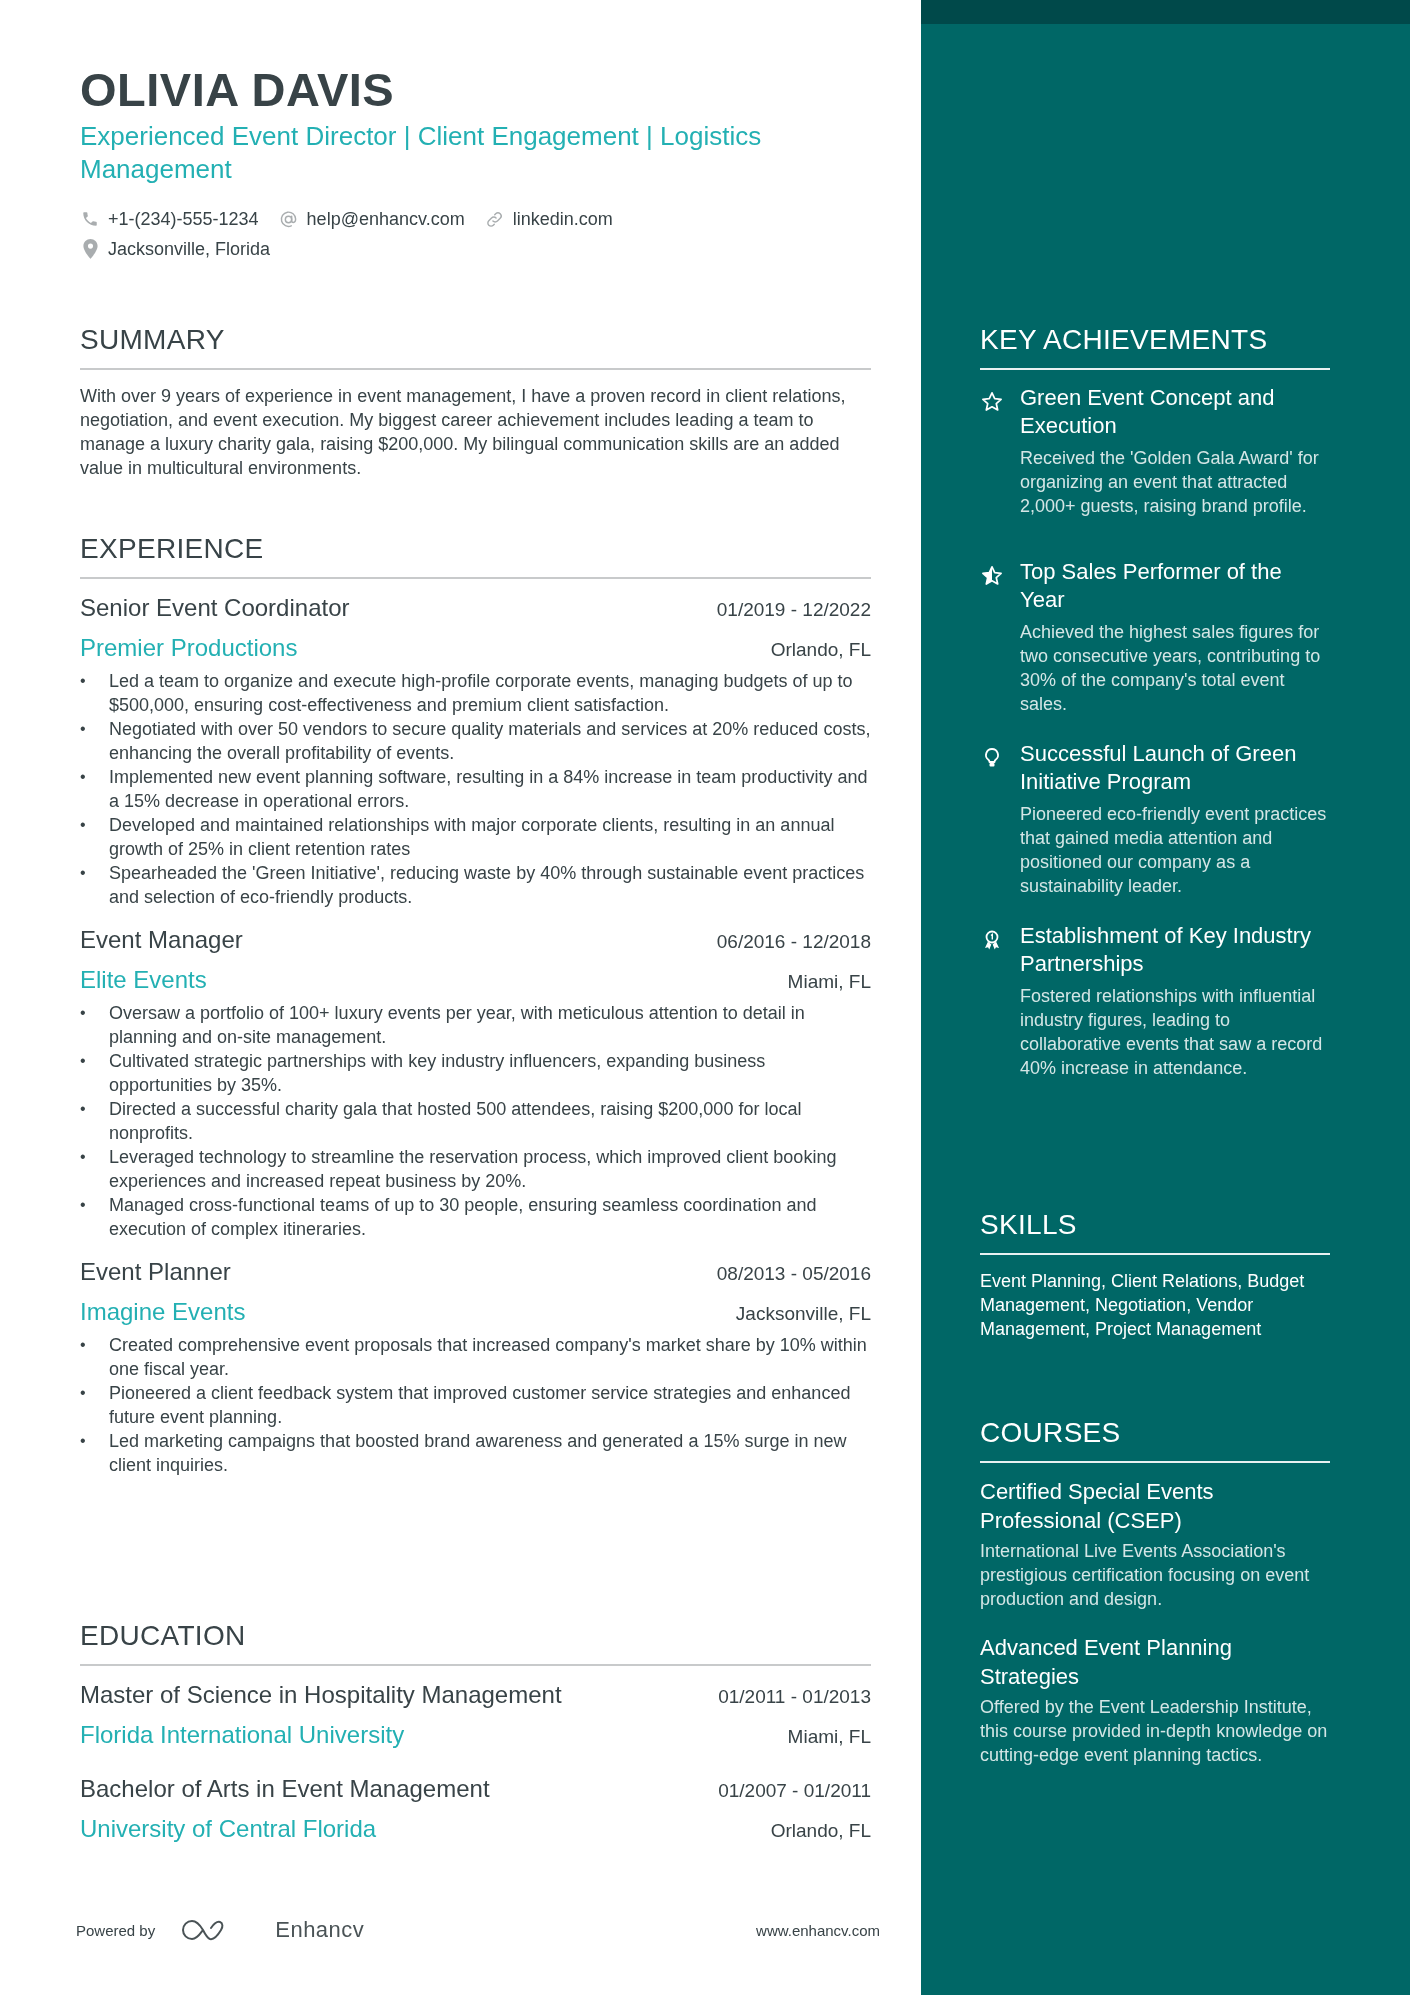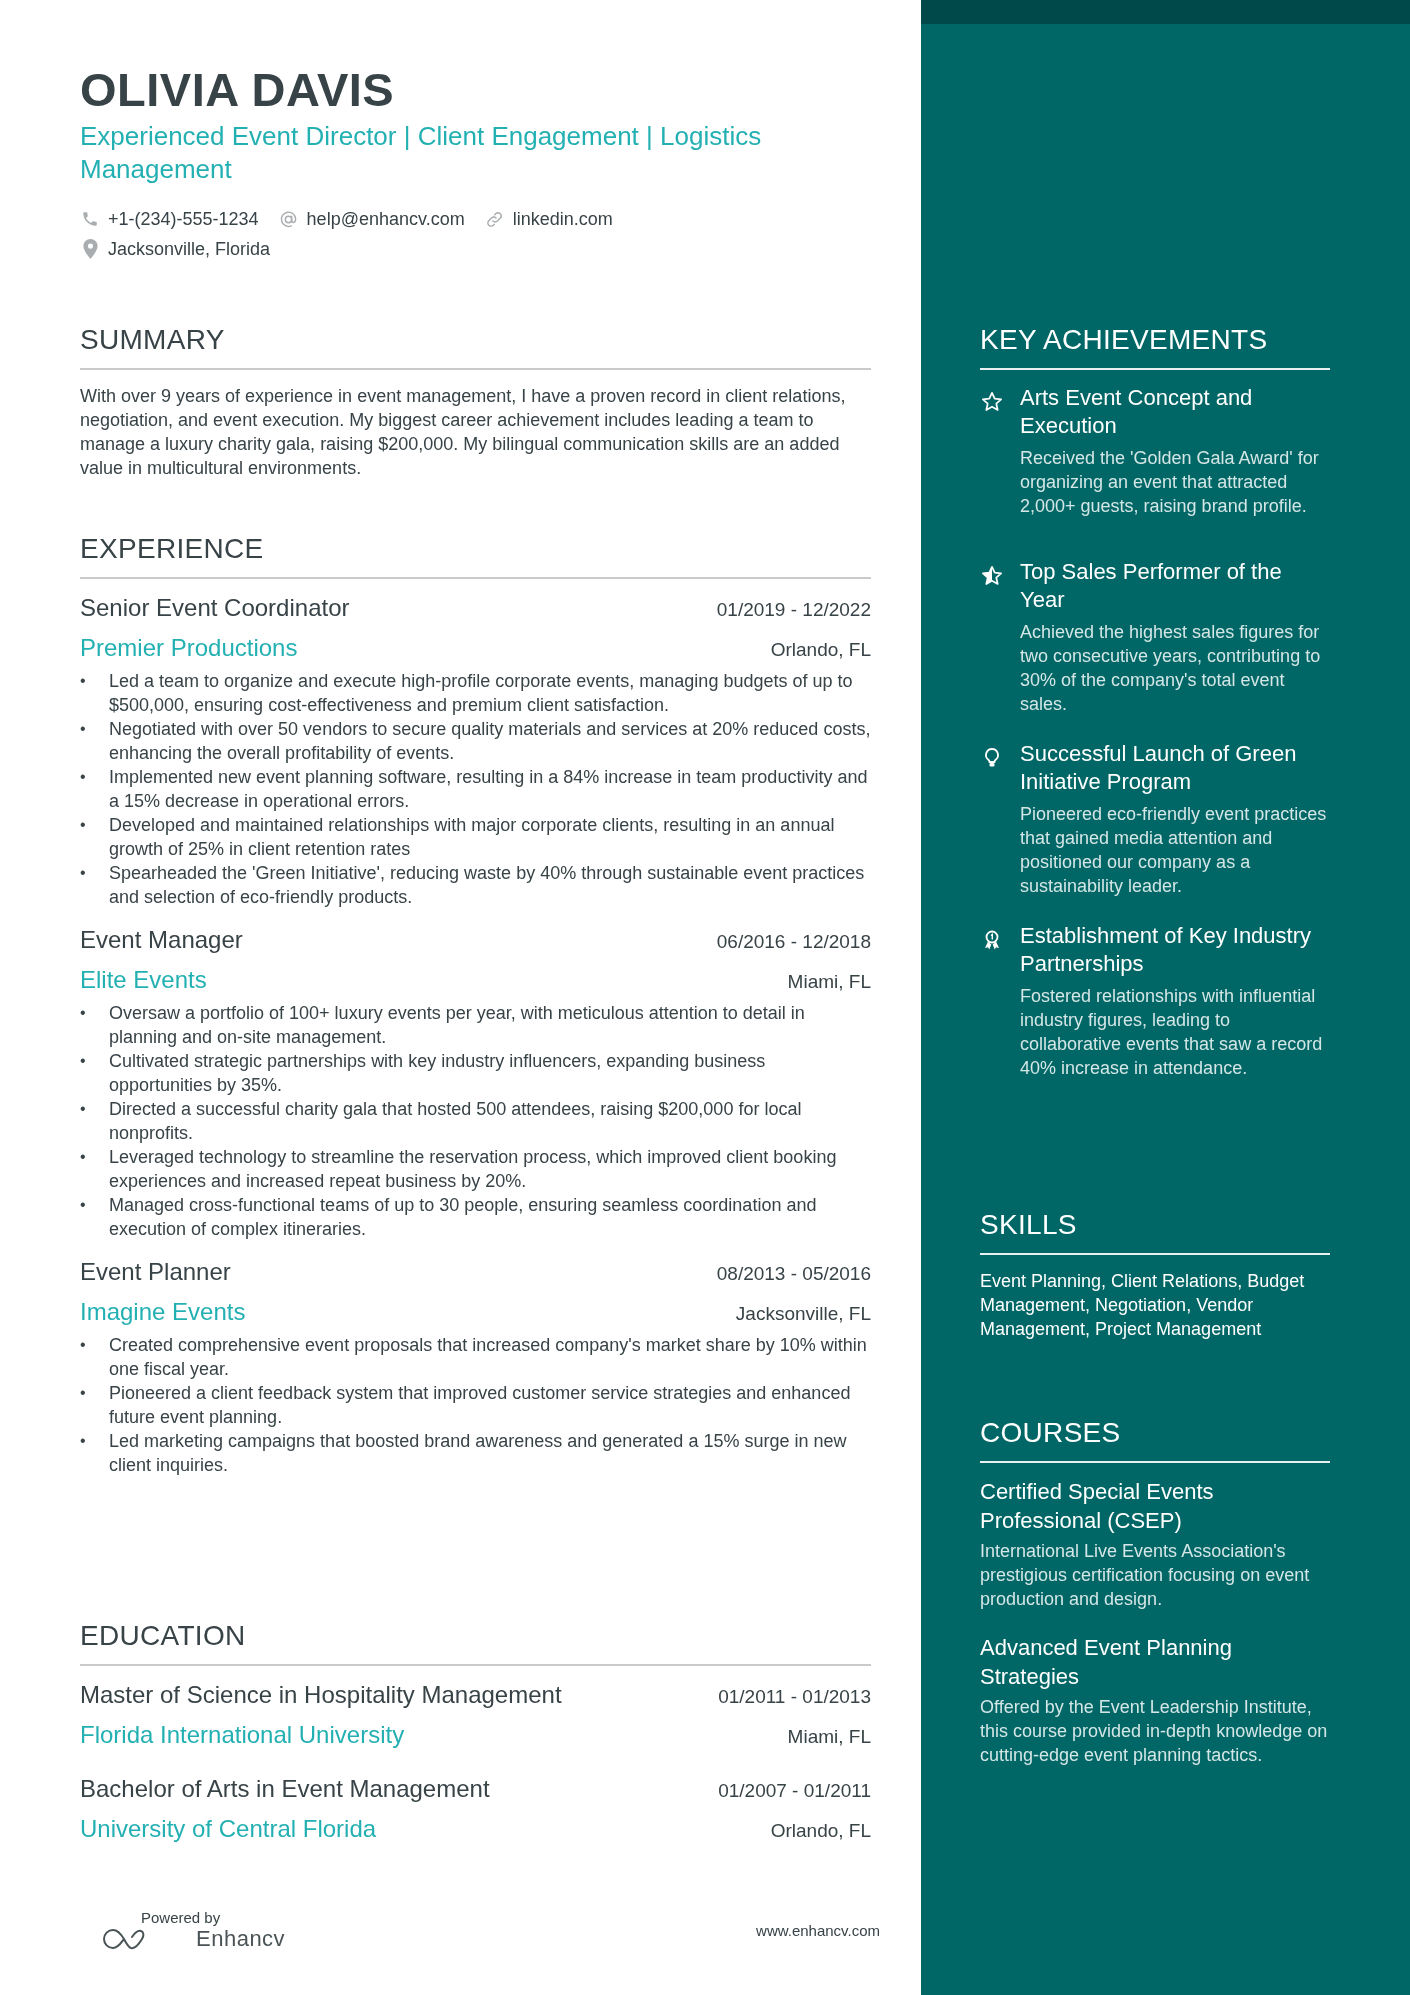--- a/index.html
+++ b/index.html
@@ -31,21 +31,21 @@
   .job-company { font-size: 24px; line-height: 34px; color: #23b0b3; }
   .job-loc { font-size: 19px; color: #384347; }
   .bullets { list-style: none; margin-top: 4px; }
   .bullets li { position: relative; padding-left: 29px; font-size: 18px; line-height: 24px; color: #384347; }
   .bullets li::before { content: "•"; position: absolute; left: 0; top: 0; font-size: 16px; color: #384347; }
 
   .edu { margin-top: 12px; }
   .edu + .edu { margin-top: 20px; }
 
   .footer { position: absolute; left: 76px; top: 1915px; width: 804px; height: 30px; display: flex; align-items: center; justify-content: space-between; }
-  .powered { display: flex; align-items: center; font-size: 15px; color: #384347; flex-direction: column; }
+  .powered { display: flex; align-items: center; font-size: 15px; color: #384347; }
   .powered .brand { display: flex; align-items: center; margin-left: 26px; gap: 40px; }
   .powered .brand-name { font-size: 22px; color: #4a5356; margin-left: 8px; letter-spacing: 0.5px; }
   .site { font-size: 15px; color: #384347; }
 
   
   .rsec { position: absolute; left: 980px; width: 350px; color: #fff; }
   .rsec .sec-title { color: #ffffff; }
   .rsec .sec-rule { background: #e8f1f1; height: 2px; }
   .ach { display: flex; margin-top: 16px; }
   .ach:first-of-type { margin-top: 14px; }
@@ -221,21 +221,21 @@
   <div class="sec-title">KEY ACHIEVEMENTS</div>
   <div class="sec-rule"></div>
 
   <div class="ach" style="margin-top: 14px;">
     <div class="ach-icon">
       <svg width="24" height="24" viewBox="0 0 24 24">
           <path d="M12 2.8l2.7 5.9 6.4.7-4.8 4.3 1.4 6.3L12 16.8 6.3 20l1.4-6.3L2.9 9.4l6.4-.7z" fill="none" stroke="#ffffff" stroke-width="1.7" stroke-linejoin="round"></path>
         </svg>
     </div>
     <div class="ach-body">
-      <div class="ach-title">Arts Event Concept and Execution</div>
+      <div class="ach-title">Green Event Concept and Execution</div>
       <div class="ach-desc">Received the 'Golden Gala Award' for organizing an event that attracted 2,000+ guests, raising brand profile.</div>
     </div>
   </div>
 
   <div class="ach" style="margin-top: 40px;">
     <div class="ach-icon">
       <svg width="24" height="24" viewBox="0 0 24 24">
           <path d="M12 2.8l2.7 5.9 6.4.7-4.8 4.3 1.4 6.3L12 16.8 6.3 20l1.4-6.3L2.9 9.4l6.4-.7z" fill="none" stroke="#ffffff" stroke-width="1.7" stroke-linejoin="round"></path>
           <path d="M12 2.8L9.3 8.7l-6.4.7 4.8 4.3L6.3 20 12 16.8z" fill="#ffffff"></path>
         </svg>

